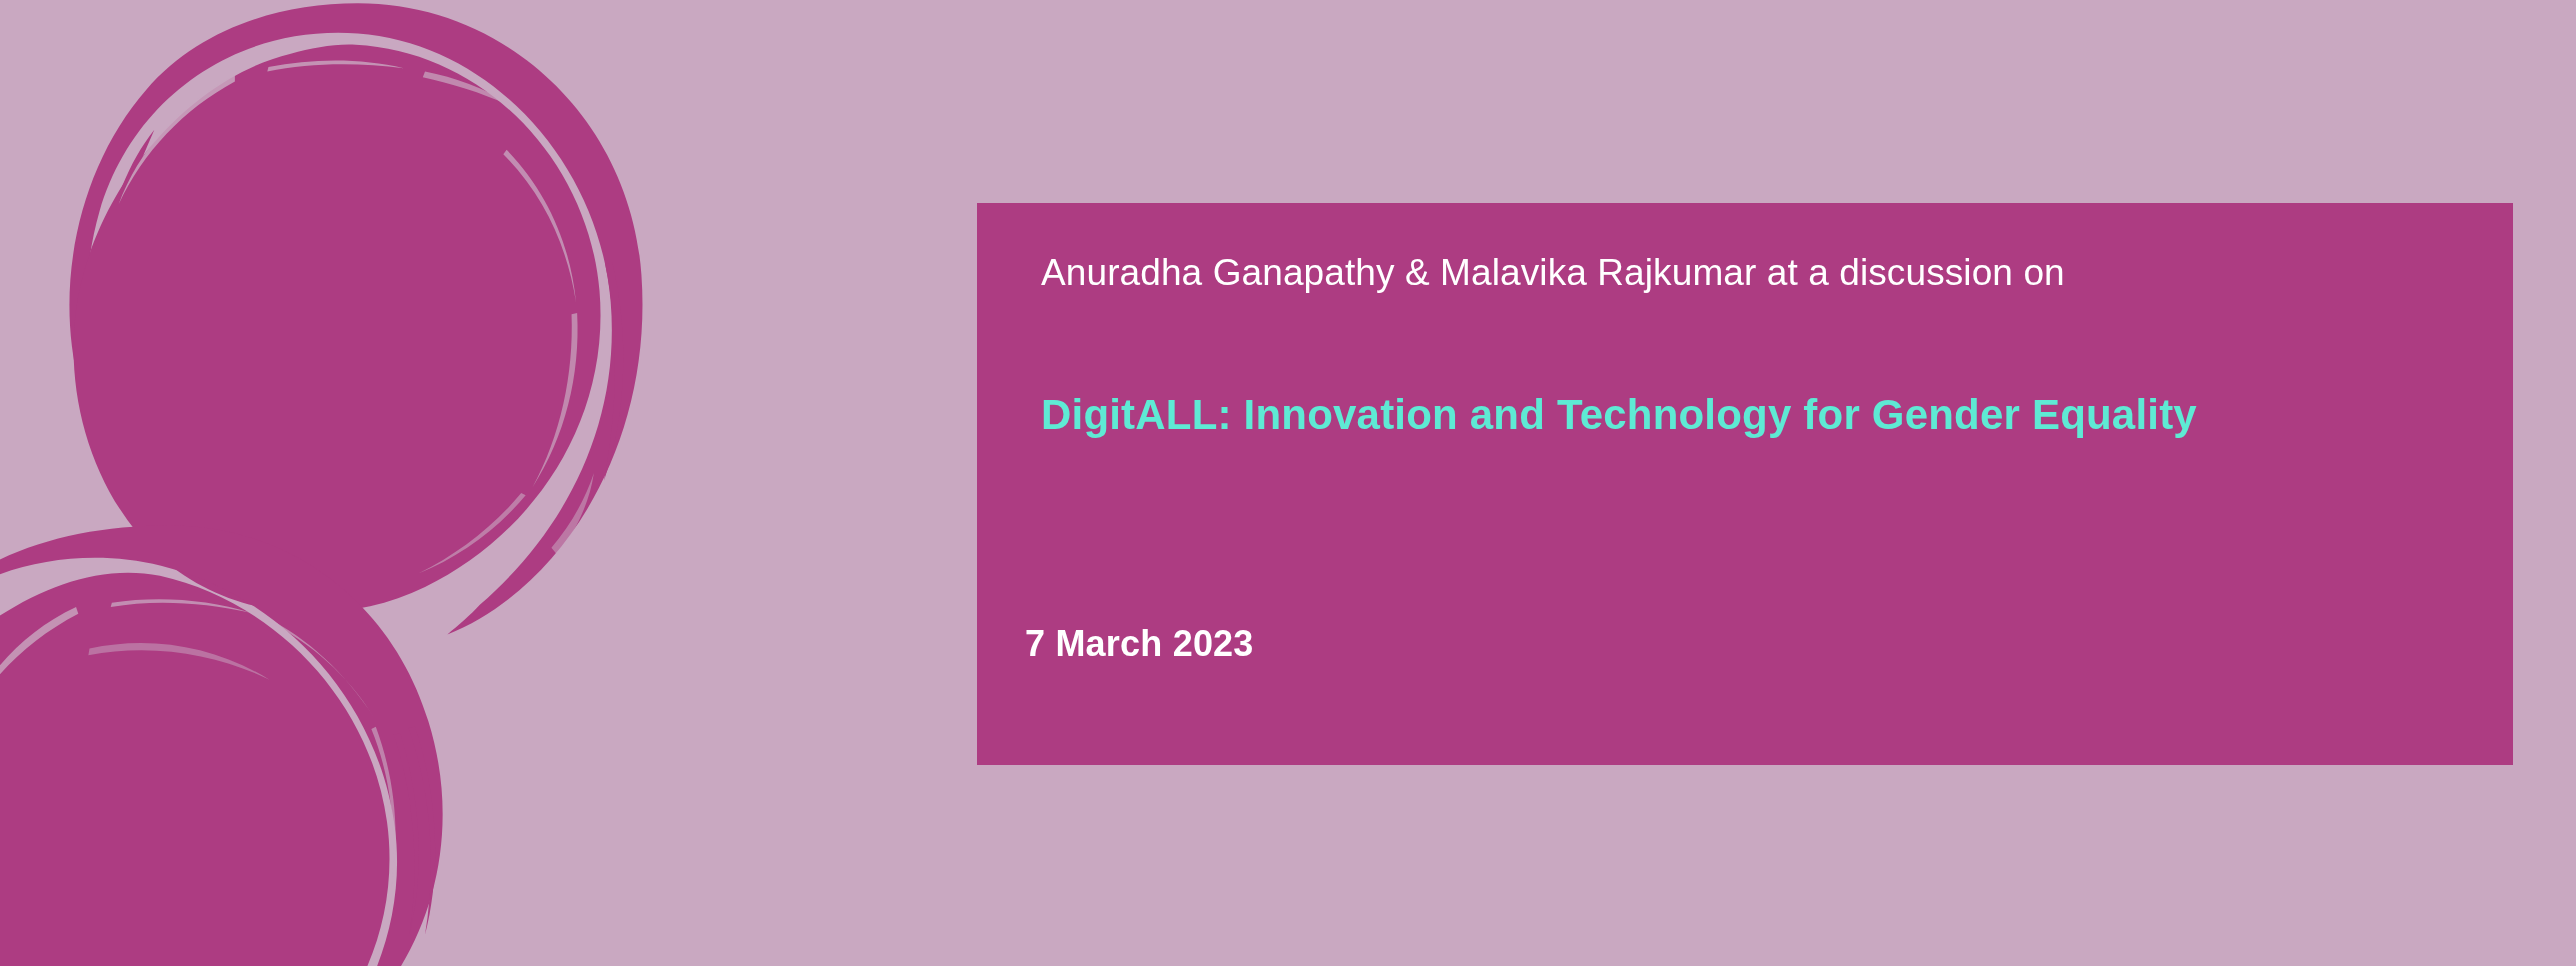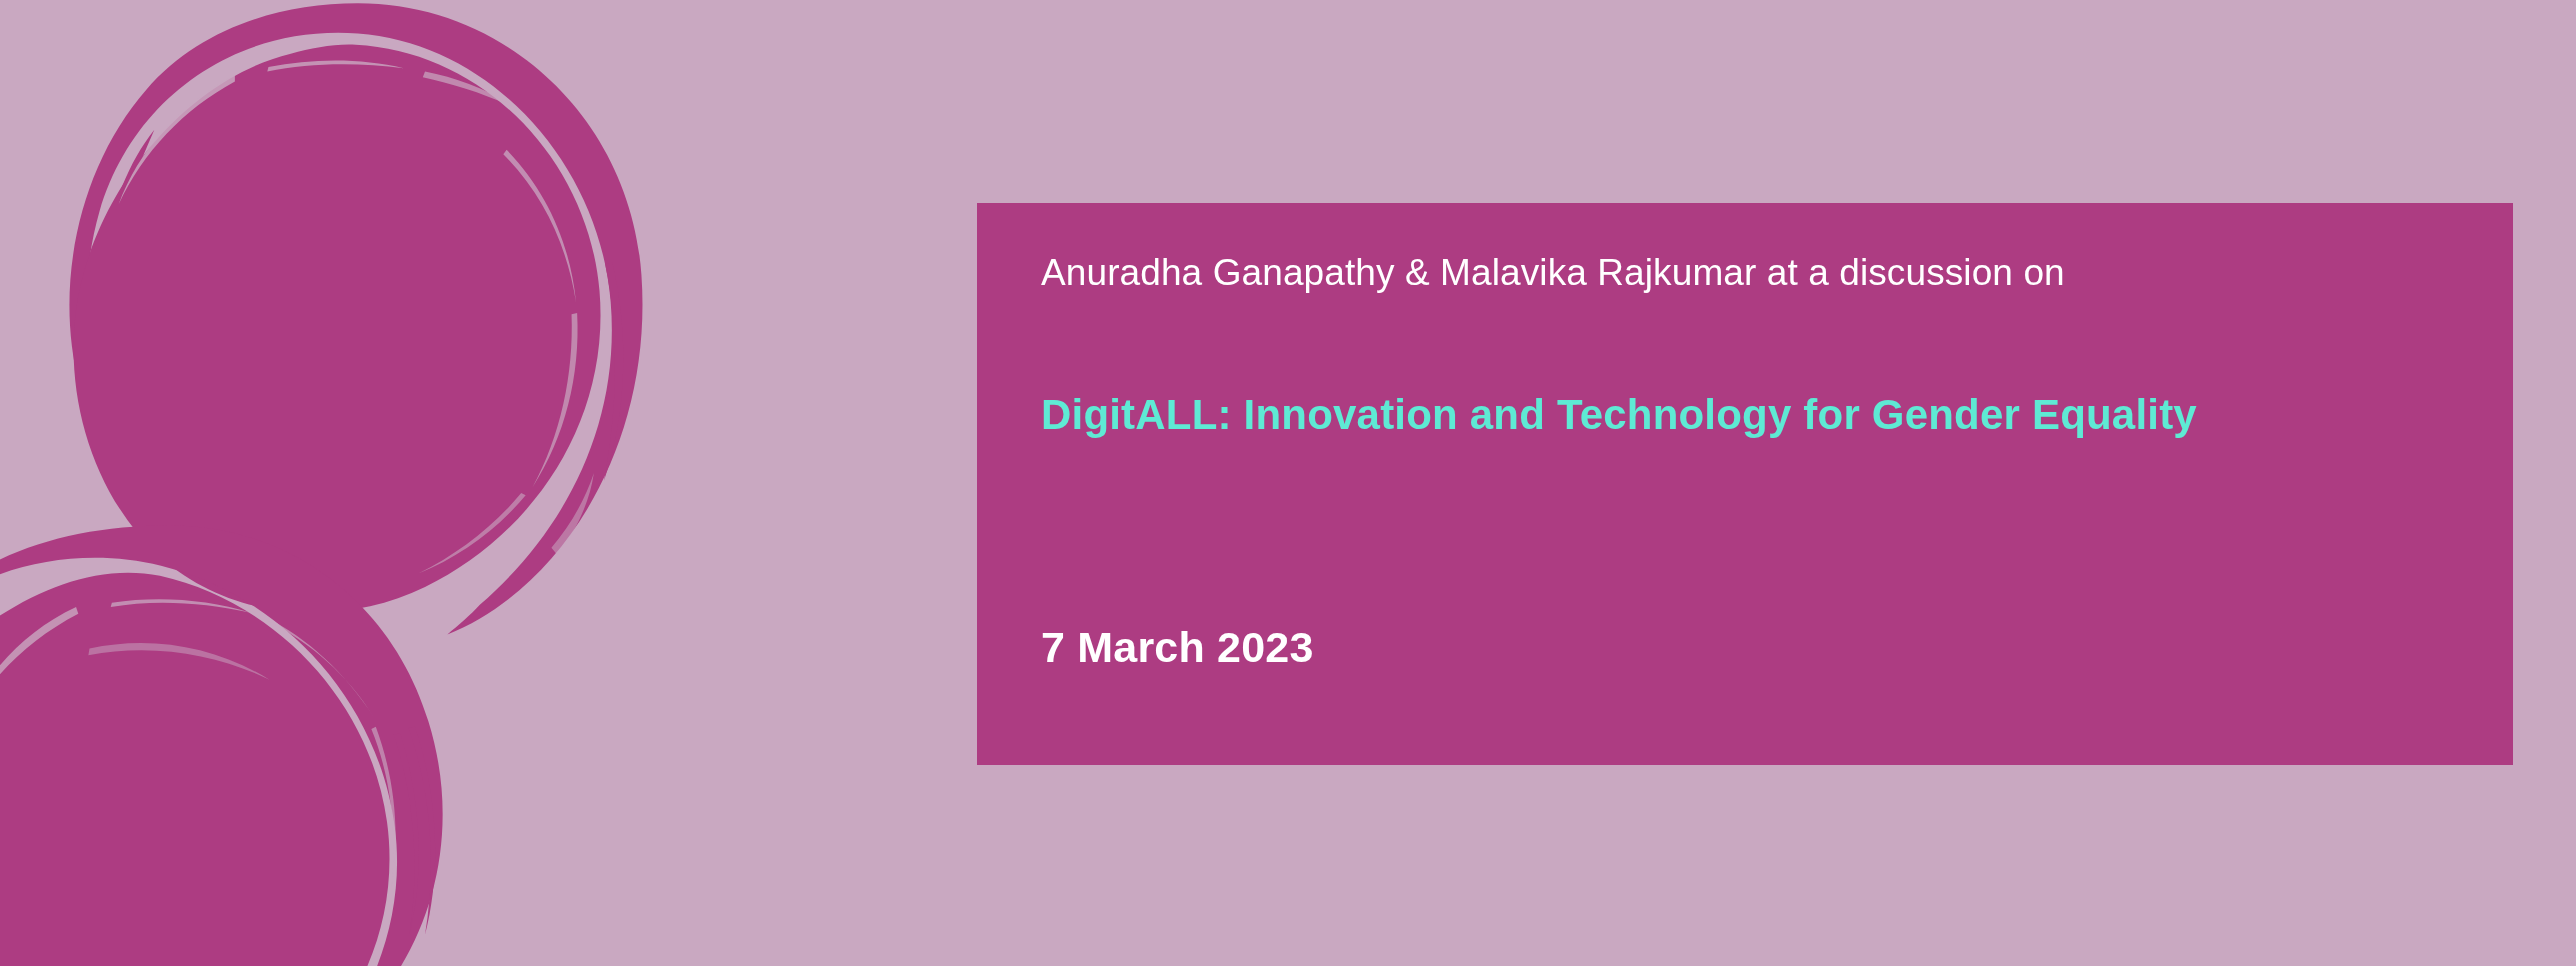--- a/index.html
+++ b/index.html
@@ -66,24 +66,24 @@
     width: 1353px;
     color: #5eead4;
     font-size: 42px;
     font-weight: 700;
     line-height: 1.33;
     letter-spacing: 0.2px;
   }
 
   #event-date {
     position: absolute;
-    left: 64px;
+    left: 48px;
     top: 420px;
     color: #ffffff;
-    font-size: 43px;
+    font-size: 36px;
     font-weight: 700;
     letter-spacing: 0.2px;
     white-space: nowrap;
   }
 </style>
 </head>
 <body>
 
 <div id="banner">
 

